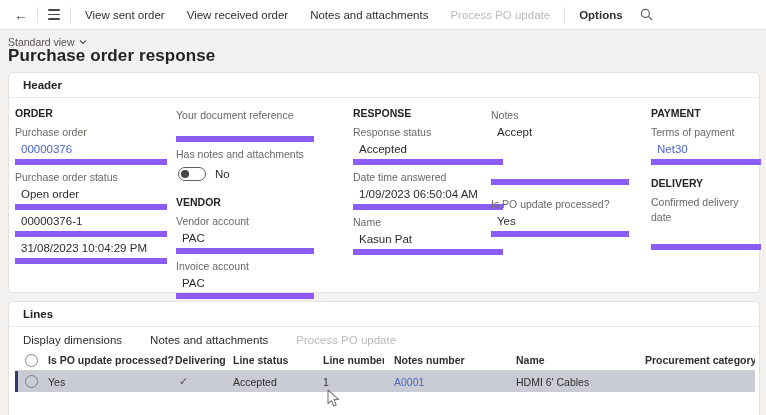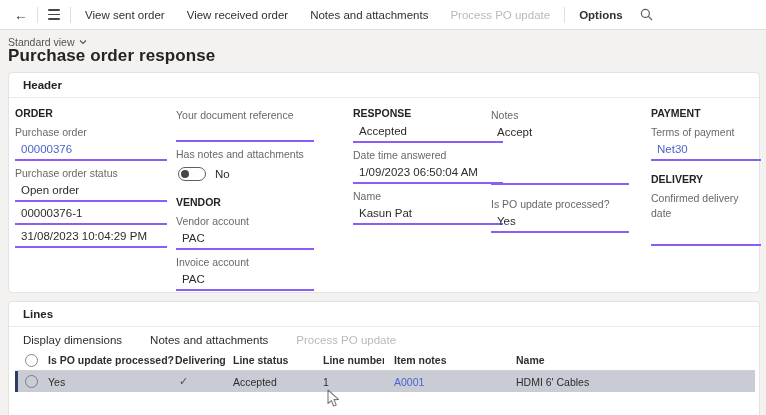--- a/index.html
+++ b/index.html
@@ -62,21 +62,21 @@
   .col-1 { left:6px;  width:152px; }
   .col-2 { left:167px; width:138px; }
   .col-3 { left:332px; width:150px;margin-left:12px; }
   .col-4 { left:482px; width:138px; }
   .col-5 { left:642px; width:110px; }
   .group-title { font-size:10.5px; font-weight:700; color:#242322; margin:9px 0 3px; }
   .field { margin-bottom:2px; }
   .field .flabel { font-size:10.5px; color:#6b6864; line-height:15px; padding-top:3px; }
   .field .fvalue {
     font-size:11.5px; color:#2d2c2b; line-height:16px; min-height:19px;
-    padding:1px 4px 2px 6px; border-bottom:2px solid #8b5cf6;
+    padding:1px 4px 2px 6px; border-bottom:6px solid #8b5cf6;
   }
   .field .fvalue.link { color:#4a64cc; }
   .fvalue.tall { height:62px; }
   .mt-group { margin-top:12px; }
   .mt-first { margin-top:7px; }
 
   
   .toggle-row { display:flex; align-items:center; gap:9px; height:20px; margin-top:2px; padding-left:2px; }
   .toggle {
     width:28px; height:14px; border:1px solid #605e5c; border-radius:8px;
@@ -207,20 +207,21 @@
         </div>
         <div class="field">
           <div class="flabel">Invoice account</div>
           <div class="fvalue">PAC</div>
         </div>
       </div>
 
       <div class="form-col col-3">
         <div class="group-title">RESPONSE</div>
         <div class="field">
+          <div class="flabel">Response status</div>
           <div class="fvalue">Accepted</div>
         </div>
         <div class="field">
           <div class="flabel">Date time answered</div>
           <div class="fvalue">1/09/2023 06:50:04 AM</div>
         </div>
         <div class="field">
           <div class="flabel">Name</div>
           <div class="fvalue">Kasun Pat</div>
         </div>
@@ -264,22 +265,23 @@
 
     <div class="grid">
       <div class="grid-row header">
         <div class="gcell">
             <div class="radio"></div>
           </div>
         <div class="gcell">Is PO update processed?</div>
         <div class="gcell">Delivering</div>
         <div class="gcell">Line status</div>
         <div class="gcell num"><span>Line number</span></div>
-        <div class="gcell pad10">Item notes</div>
+        <div class="gcell pad10">Notes number</div>
         <div class="gcell pad8">Name</div>
+        <div class="gcell pad7">Procurement category</div>
       </div>
 
       <div class="grid-row data">
         <div class="gcell">
             <div class="radio"></div>
           </div>
         <div class="gcell">Yes</div>
         <div class="gcell check">✓</div>
         <div class="gcell">Accepted</div>
         <div class="gcell num">1</div>

